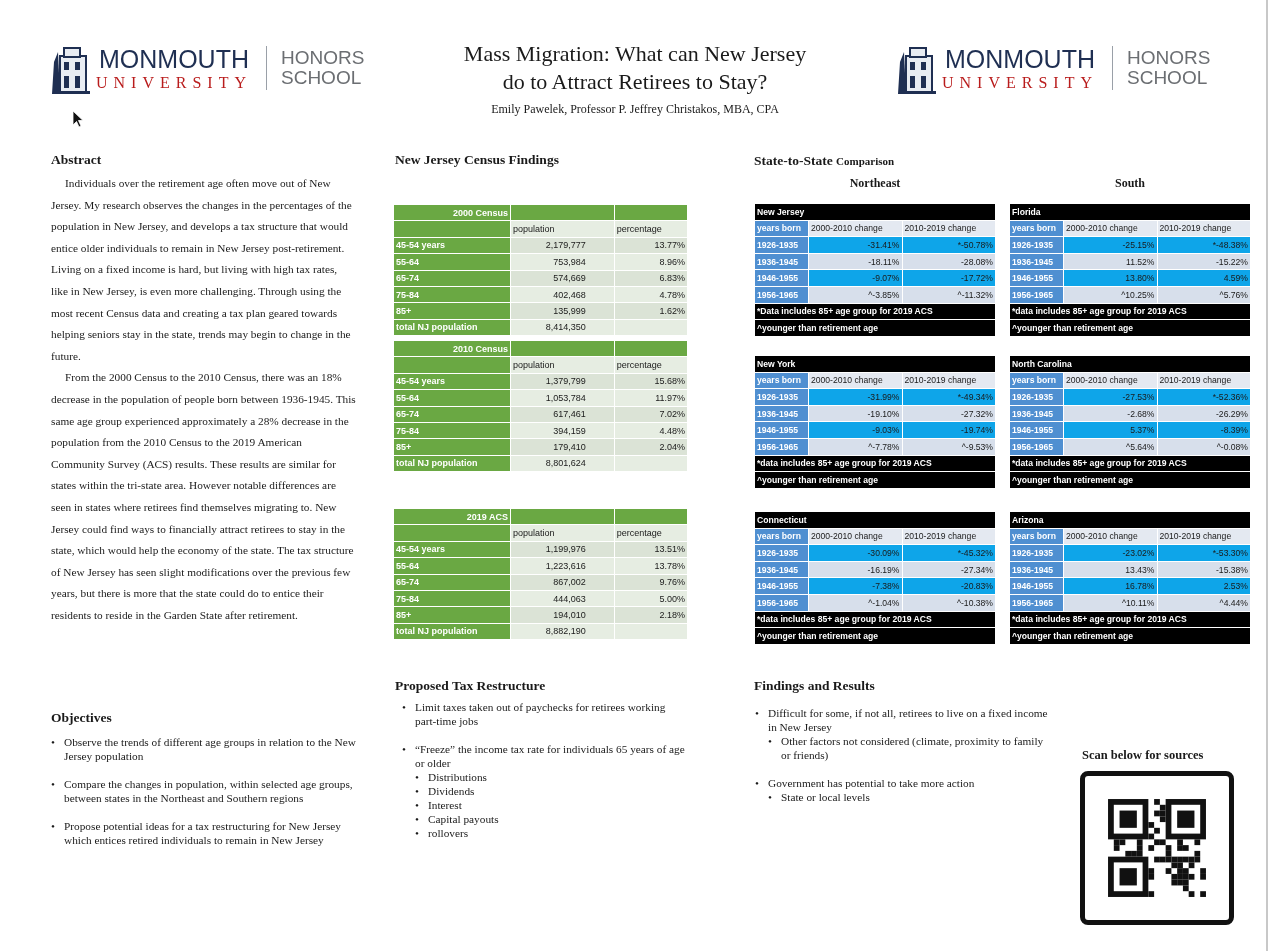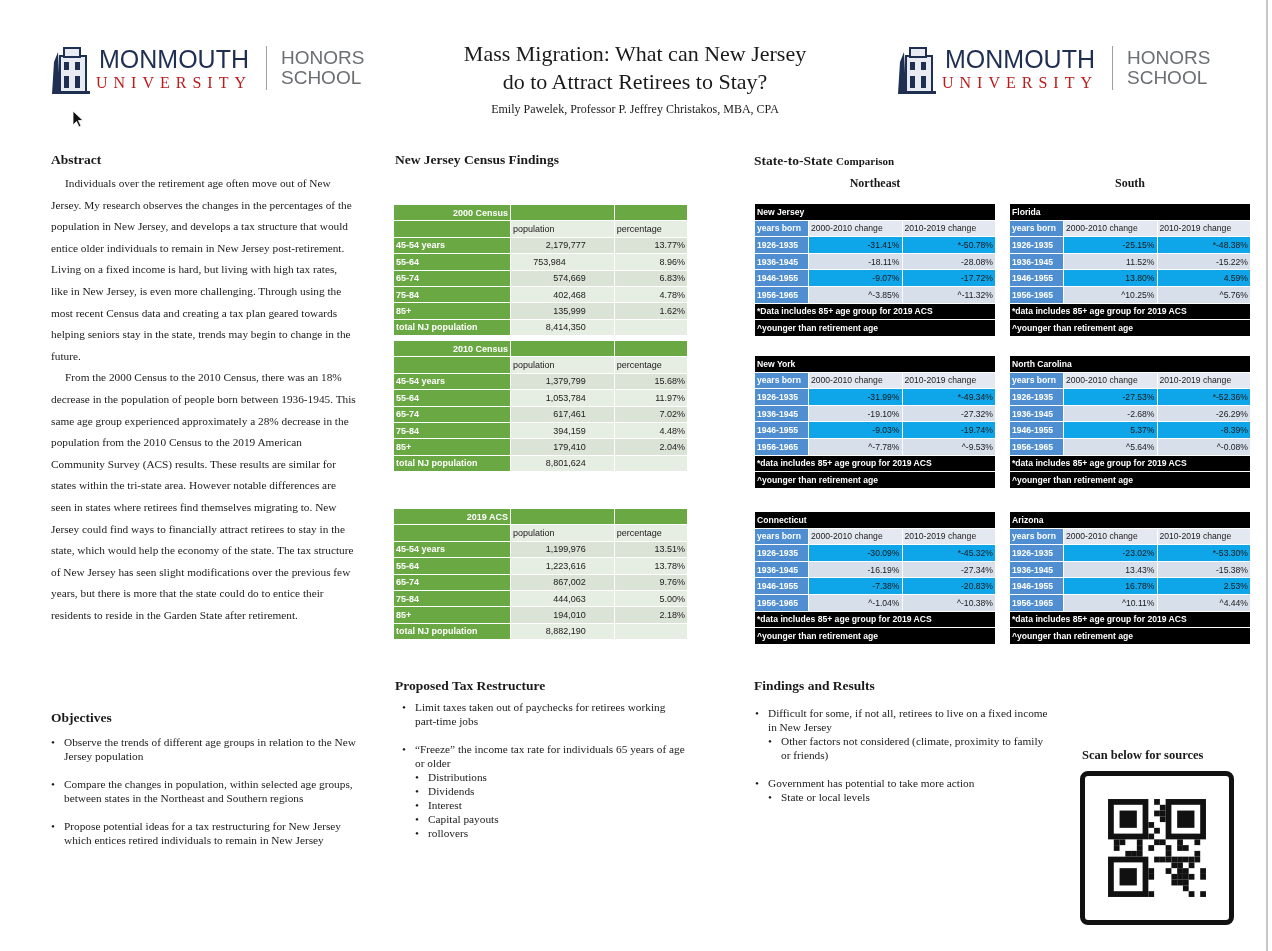--- a/index.html
+++ b/index.html
@@ -132,21 +132,21 @@
           <td class="ch">population</td>
           <td class="ch">percentage</td>
         </tr>
         <tr>
           <td class="lbl">45-54 years</td>
           <td class="v" style="text-align:right;padding-right:28px">2,179,777</td>
           <td class="v">13.77%</td>
         </tr>
         <tr>
           <td class="lbl">55-64</td>
-          <td class="v" style="text-align:center;padding-right:28px">753,984</td>
+          <td class="v" style="text-align:right;padding-right:28px">753,984</td>
           <td class="v">8.96%</td>
         </tr>
         <tr>
           <td class="lbl">65-74</td>
           <td class="v" style="text-align:right;padding-right:28px">574,669</td>
           <td class="v">6.83%</td>
         </tr>
         <tr>
           <td class="lbl">75-84</td>
           <td class="v" style="text-align:right;padding-right:28px">402,468</td>

